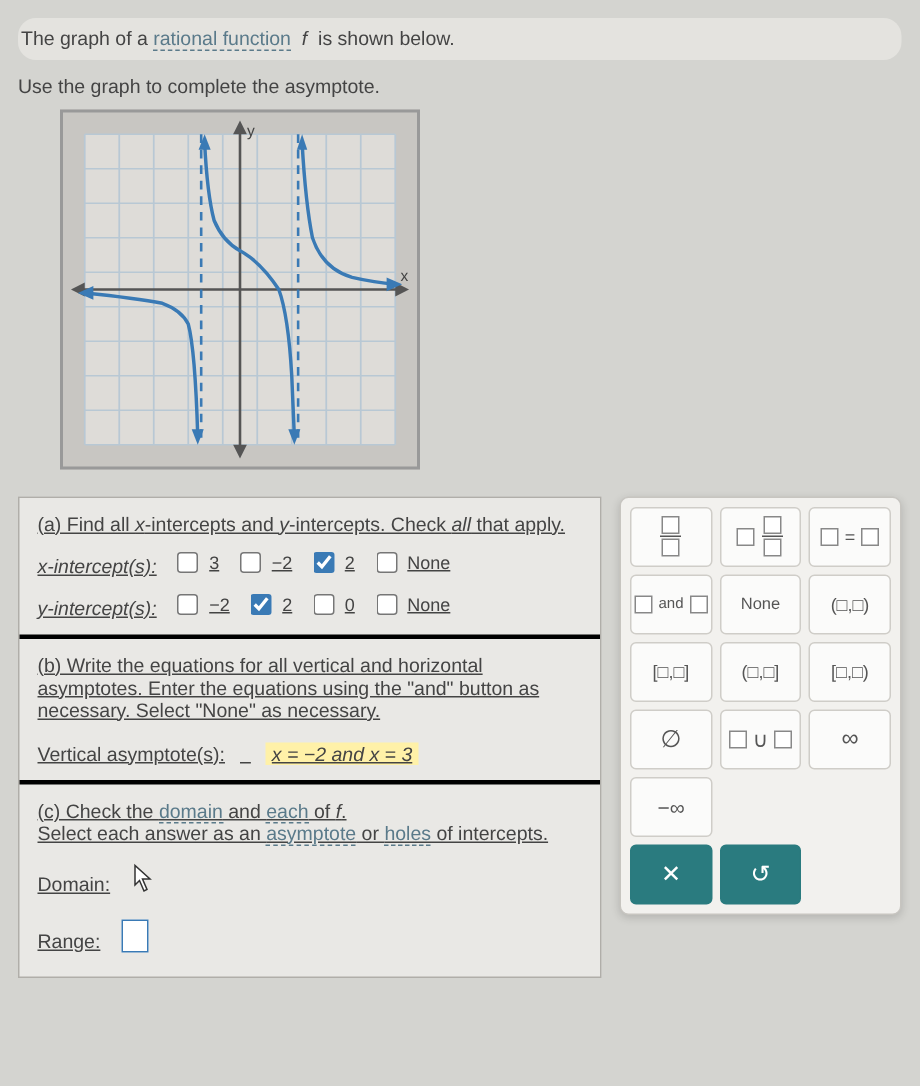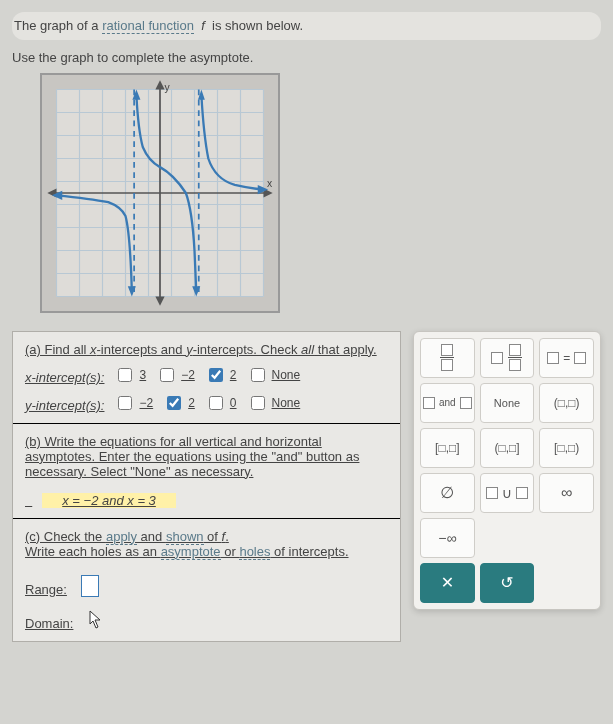--- a/index.html
+++ b/index.html
@@ -22,27 +22,27 @@
     background: #c8c6c2;
     display:flex; align-items:center; justify-content:center;
   }
   .main-row { display:flex; gap:12px; align-items:flex-start;}
   .questions {
     flex:1;
     background:#e9e8e5;
     border:1px solid #b0aea9;
     text-decoration:underline;
   }
-  .qrow { border-top:1px solid #000000; padding:10px 12px; }
+  .qrow { border-top:3px solid #000000; padding:10px 12px; }
   .qrow:first-child { border-top:none; }
   .line { display:flex; align-items:flex-end; gap:10px; margin-top:8px; flex-wrap:wrap;}
   .lbl { font-style: italic; }
   .cbx { display:inline-flex; align-items:center; gap:4px; font-size:12px;}
   input[type=checkbox]{ width:14px; height:14px; accent-color:#3a7ab5; }
-  .hl { background:#fff1a8; padding:0 20px; font-style:italic; }
+  .hl { background:#fff1a8; padding:0 4px; font-style:italic; }
   .ansbox { display:inline-block; width:18px; height:22px; border:1px solid #3a7ab5; vertical-align:middle; margin-left:4px; background:#fff;}
   .cursor { display:inline-block; width:16px; height:22px; margin-left:4px;}
   .cursor svg { width:16px; height:22px;}
   .keypad {
     width:188px;
     background:#f2f1ee;
     border:1px solid #c7c5c0;
     border-radius:6px;
     padding:6px;
     box-shadow:0 2px 6px rgba(0,0,0,0.15);
@@ -173,40 +173,41 @@
       <label class="cbx">
             <input type="checkbox" style="">
             <span>None</span>
           </label>
     </div>
   </div>
 
   <div class="qrow">
     <div>(b) Write the equations for all vertical and horizontal asymptotes. Enter the equations using the "and" button as necessary. Select "None" as necessary.</div>
     <div class="line" style="margin-top:14px;">
+      <span>Vertical asymptote(s):</span>
       &nbsp;&nbsp;
       <span class="hl">x = −2 and x = 3</span>
     </div>
   </div>
 
   <div class="qrow">
     <div>
-      <span>(c) Check the </span><span class="def">apply</span><span> and </span><span class="def">shown</span><span> of </span><span class="italic">f</span><span>.</span><br>
-      <span>Write each holes as an </span><span class="def">asymptote</span><span> or </span><span class="def">holes</span><span> of intercepts.</span>
-    </div>
-    <div class="line" style="margin-top:16px; margin-bottom:6px;">
-      <span>Range:</span>
-      <span class="ansbox"></span>
+      <span>(c) Check the </span><span class="def">domain</span><span> and </span><span class="def">each</span><span> of </span><span class="italic">f</span><span>.</span><br>
+      <span>Select each answer as an </span><span class="def">asymptote</span><span> or </span><span class="def">holes</span><span> of intercepts.</span>
     </div>
     <div class="line" style="margin-top:12px;">
       <span>Domain:</span>
       <span class="cursor"><svg viewBox="0 0 16 22">
               <path d="M3 2 L3 15 L6 12 L9 19 L11 18 L8 11 L13 11 Z" fill="#fff" stroke="#333" stroke-width="1"></path>
             </svg></span>
     </div>
+    <div class="line" style="margin-top:16px; margin-bottom:6px;">
+      <span>Range:</span>
+      <span class="ansbox"></span>
+    </div>
   </div>
 
 </div>
 
 <div class="keypad">
   <div class="kgrid">
     <div class="kbtn">
           <span class="frac">
             <span class="ph"></span>
             <span class="phln"></span>

